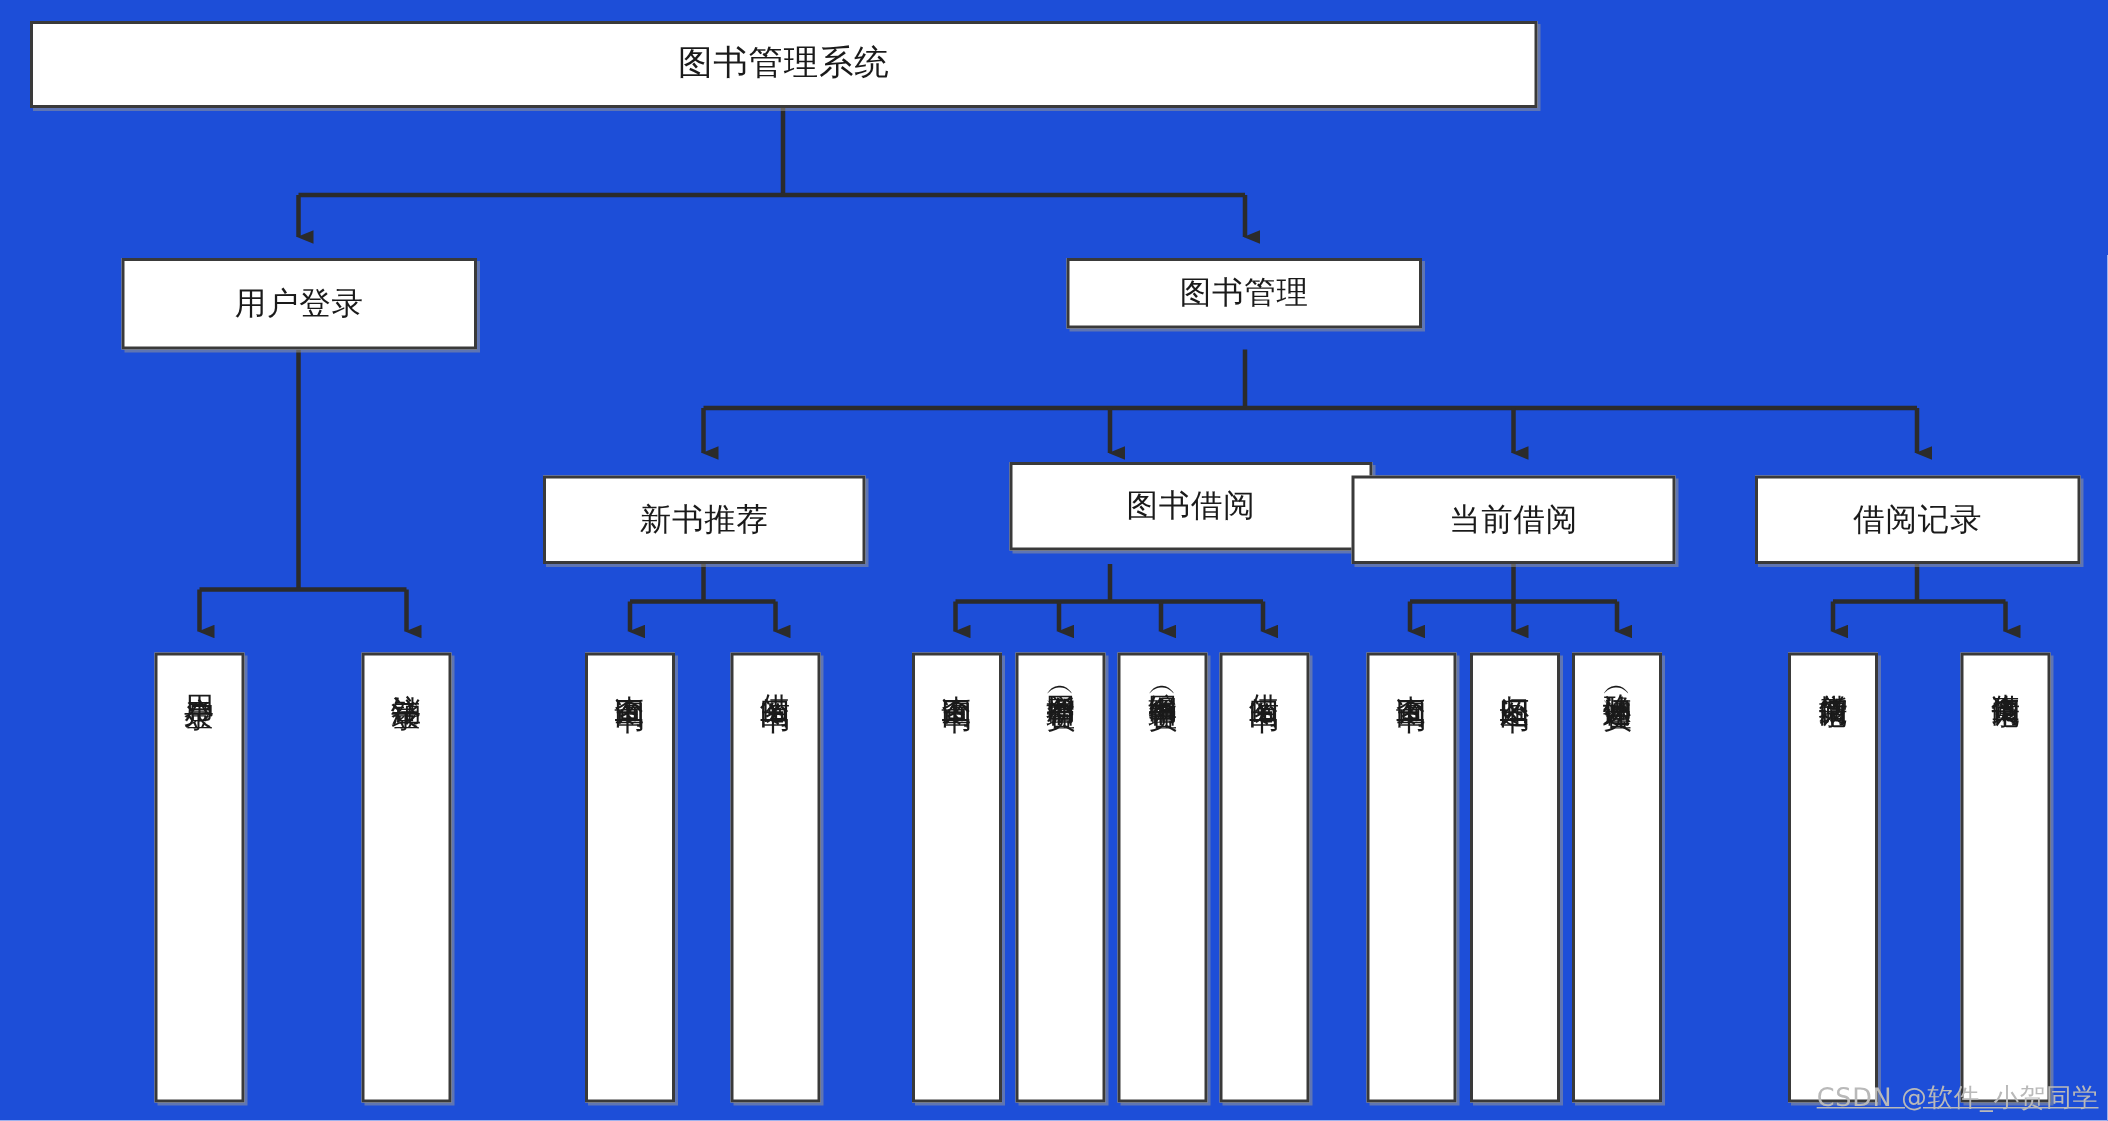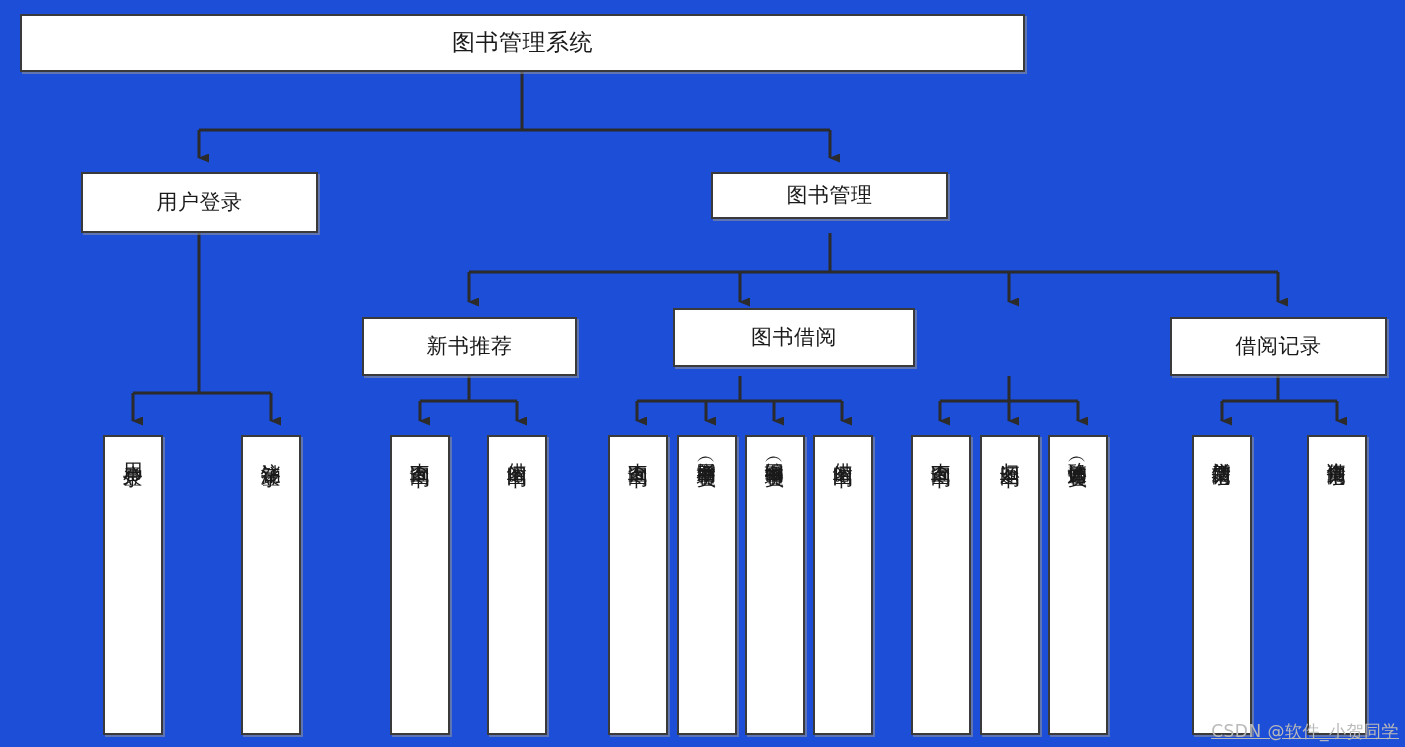--- a/index.html
+++ b/index.html
@@ -153,20 +153,23 @@
   </div>
 
   <div class="node mid" style="left:362px; top:317px; width:215px; height:59px;">
     <span class="label">新书推荐</span>
   </div>
 
   <div class="node mid" style="left:633px; top:308px; width:242px; height:59px;margin-left:40px;">
     <span class="label">图书借阅</span>
   </div>
 
+  <div class="node mid" style="left:901px; top:317px; width:216px; height:59px;">
+    <span class="label">当前借阅</span>
+  </div>
 
   <div class="node mid" style="left:1170px; top:317px; width:217px; height:59px;">
     <span class="label">借阅记录</span>
   </div>
 
   <div class="node leaf" style="left:103px; top:435px; width:60px; height:300px;">
     <span class="label">用户登录</span>
   </div>
 
   <div class="node leaf" style="left:241px; top:435px; width:60px; height:300px;">

